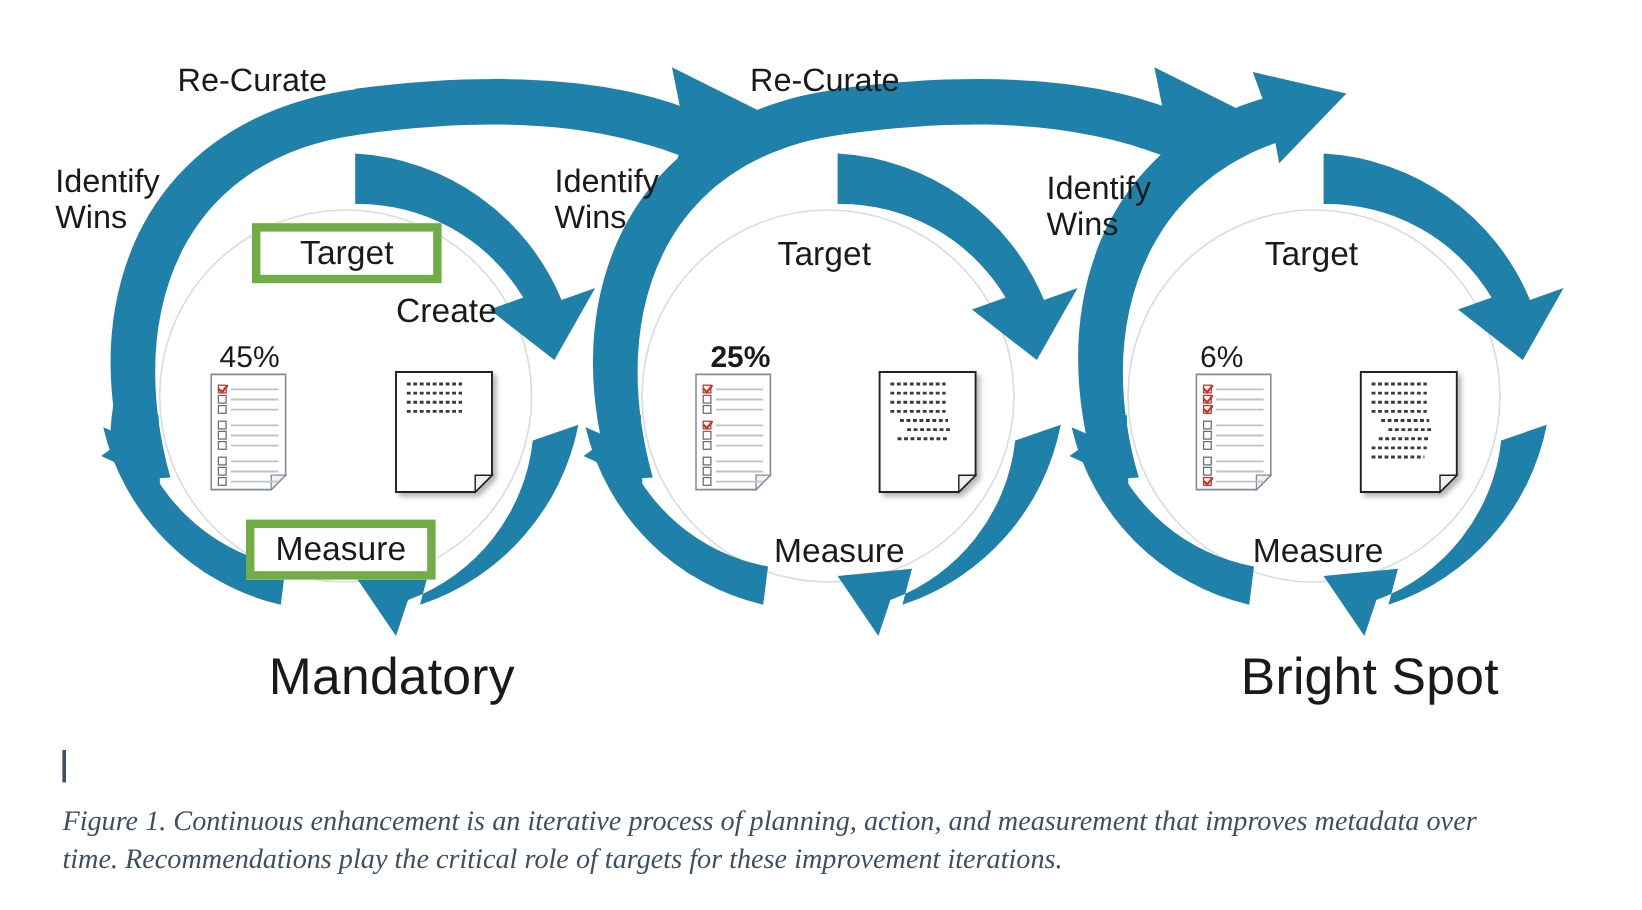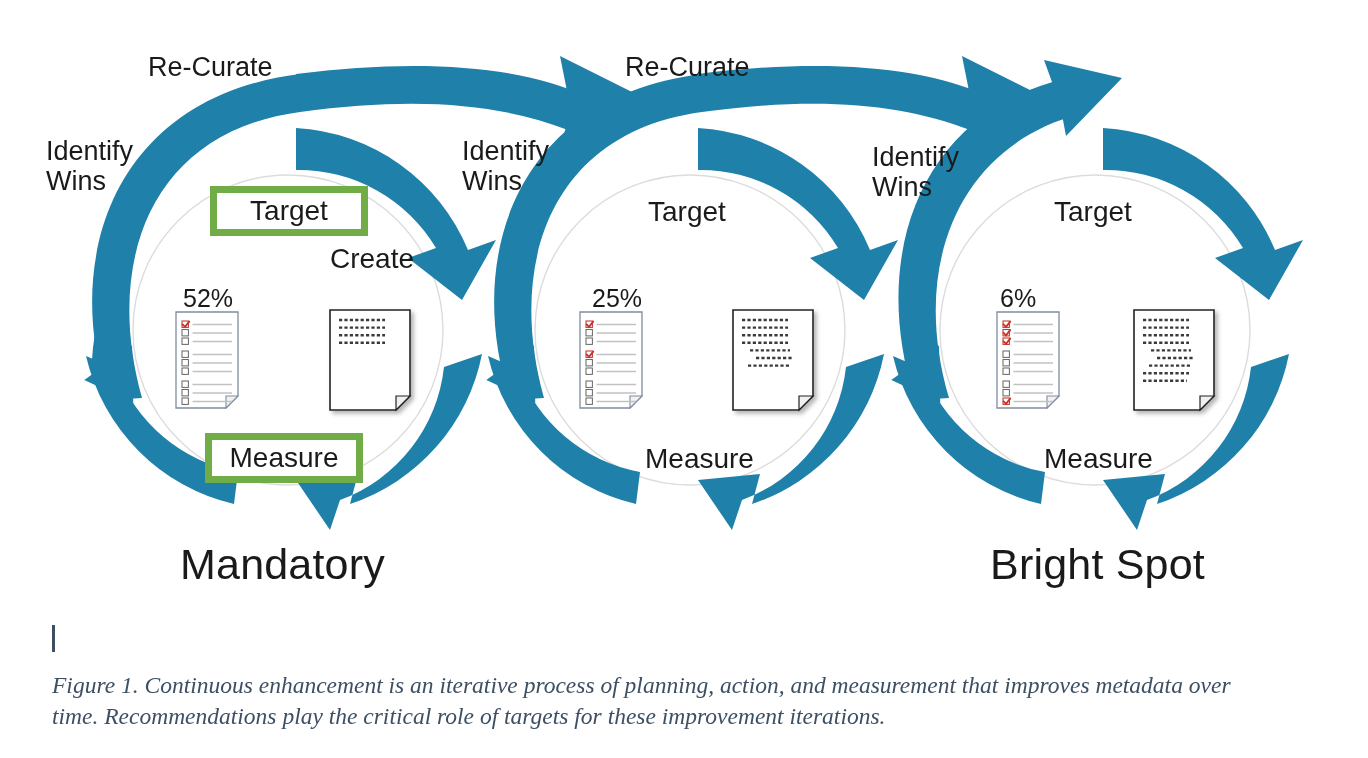--- a/index.html
+++ b/index.html
@@ -10,21 +10,21 @@
   #figure-canvas svg{position:absolute;left:0;top:0;}
 
   .lbl{position:absolute;white-space:nowrap;color:#1a1a1a;
        font-family:"Liberation Sans",sans-serif;font-weight:400;}
   .lbl-recurate{font-size:27px;}
   .lbl-identify{font-size:27px;line-height:30px;text-align:left;}
   .lbl-target{font-size:28px;}
   .lbl-create{font-size:28px;}
   .lbl-measure{font-size:28px;}
   .lbl-pct{font-size:25px;}
-  .cycle-title{font-size:43px;letter-spacing:.2px;}
+  .cycle-title{font-size:43px;letter-spacing:.2px;margin-left:44px;}
 
   .greenbox{position:absolute;border:7px solid #70ad47;background:#ffffff;
             display:flex;align-items:center;justify-content:center;box-sizing:border-box;}
   .greenbox .gt{font-size:28px;color:#1a1a1a;white-space:nowrap;}
 
   #caption{position:absolute;left:52px;top:622px;width:1230px;
            font-family:"Liberation Serif",serif;font-style:italic;
            font-size:23.5px;line-height:31px;color:#3d4f63;margin-top:48px;}
   #caret{position:absolute;left:52px;top:625px;width:3px;height:27px;
          background:#3d4f63;}
@@ -296,33 +296,33 @@
 
   <div class="lbl lbl-recurate" style="left:148px;top:52px;">Re-Curate</div>
   <div class="lbl lbl-identify" style="left:46px;top:136px;width:112px;">
     <span>Identify</span><br>
     <span>Wins</span>
   </div>
   <div class="greenbox" style="left:210px;top:186px;width:158px;height:50px;">
     <span class="gt">Target</span>
   </div>
   <div class="lbl lbl-create" style="left:330px;top:243px;">Create</div>
-  <div class="lbl lbl-pct" style="left:183px;top:284px;">52%</div>
+  <div class="lbl lbl-pct" style="left:183px;top:284px;">45%</div>
   <div class="greenbox" style="left:205px;top:433px;width:158px;height:50px;">
     <span class="gt">Measure</span>
   </div>
   <div class="lbl cycle-title" style="left:180px;top:540px;">Mandatory</div>
 
   <div class="lbl lbl-recurate" style="left:625px;top:52px;">Re-Curate</div>
   <div class="lbl lbl-identify" style="left:462px;top:136px;width:112px;">
     <span>Identify</span><br>
     <span>Wins</span>
   </div>
   <div class="lbl lbl-target" style="left:648px;top:196px;">Target</div>
-  <div class="lbl lbl-pct" style="left:592px;top:284px;">25%</div>
+  <div class="lbl lbl-pct" style="left:592px;top:284px;font-weight:bold;">25%</div>
   <div class="lbl lbl-measure" style="left:645px;top:443px;">Measure</div>
 
   <div class="lbl lbl-identify" style="left:872px;top:142px;width:112px;">
     <span>Identify</span><br>
     <span>Wins</span>
   </div>
   <div class="lbl lbl-target" style="left:1054px;top:196px;">Target</div>
   <div class="lbl lbl-pct" style="left:1000px;top:284px;">6%</div>
   <div class="lbl lbl-measure" style="left:1044px;top:443px;">Measure</div>
   <div class="lbl cycle-title" style="left:990px;top:540px;">Bright Spot</div>

